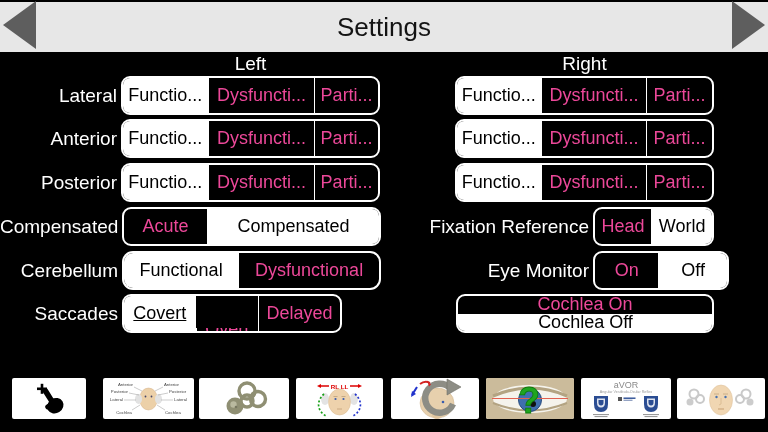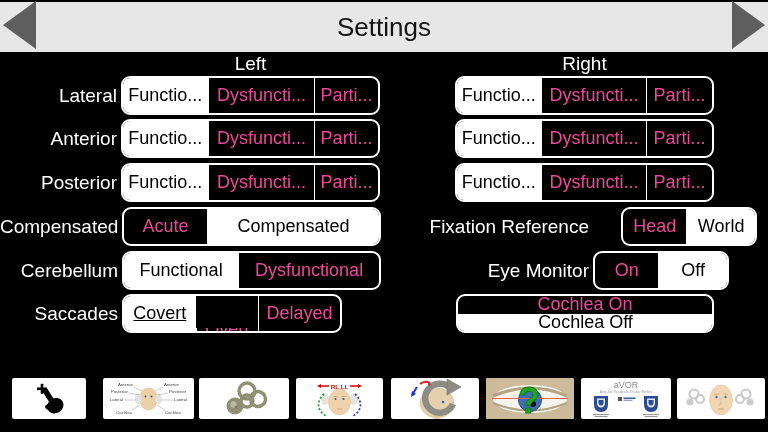--- a/index.html
+++ b/index.html
@@ -65,21 +65,21 @@
     <div class="seg" style="flex:1;">Parti...</div>
   </div>
 
   <div class="row-label" style="left:0;width:118px;top:207px;">Compensated</div>
   <div class="segctl" style="left:122px;top:207px;width:259px;">
     <div class="seg" style="flex:0 0 32.5%;">Acute</div>
     <div class="seg sel" style="flex:1;">Compensated</div>
   </div>
 
   <div class="row-label" style="left:0;width:118px;top:251px;">Cerebellum</div>
-  <div class="segctl" style="left:122px;top:251px;width:259px;">
+  <div class="segctl" style="left:122px;top:251px;width:259px;border-radius:11px;">
     <div class="seg sel" style="flex:0 0 44.8%;">Functional</div>
     <div class="seg" style="flex:1;">Dysfunctional</div>
   </div>
 
   <div class="row-label" style="left:0;width:118px;top:294px;">Saccades</div>
   <div class="segctl" style="left:122px;top:294px;width:220px;text-decoration:underline;">
     <div class="seg sel" style="flex:0 0 33.2%;">Covert</div>
     <div class="seg" style="flex:0 0 28.8%;margin-top:32px;">Overt</div>
     <div class="seg" style="flex:1;">Delayed</div>
   </div>
@@ -96,21 +96,21 @@
     <div class="seg" style="flex:1;">Parti...</div>
   </div>
 
   <div class="segctl" style="left:455px;top:163px;width:259px;">
     <div class="seg sel" style="flex:0 0 32.8%;">Functio...</div>
     <div class="seg" style="flex:0 0 41.4%;">Dysfuncti...</div>
     <div class="seg" style="flex:1;">Parti...</div>
   </div>
 
   <div class="row-label" style="left:295px;width:294px;top:207px;">Fixation Reference</div>
-  <div class="segctl" style="left:621px;top:207px;width:136px;">
+  <div class="segctl" style="left:593px;top:207px;width:121px;">
     <div class="seg" style="flex:0 0 48%;">Head</div>
     <div class="seg sel" style="flex:1;">World</div>
   </div>
 
   <div class="row-label" style="left:295px;width:294px;top:251px;">Eye Monitor</div>
   <div class="segctl" style="left:593px;top:251px;width:136px;">
     <div class="seg" style="flex:0 0 48%;">On</div>
     <div class="seg sel" style="flex:1;">Off</div>
   </div>
 

